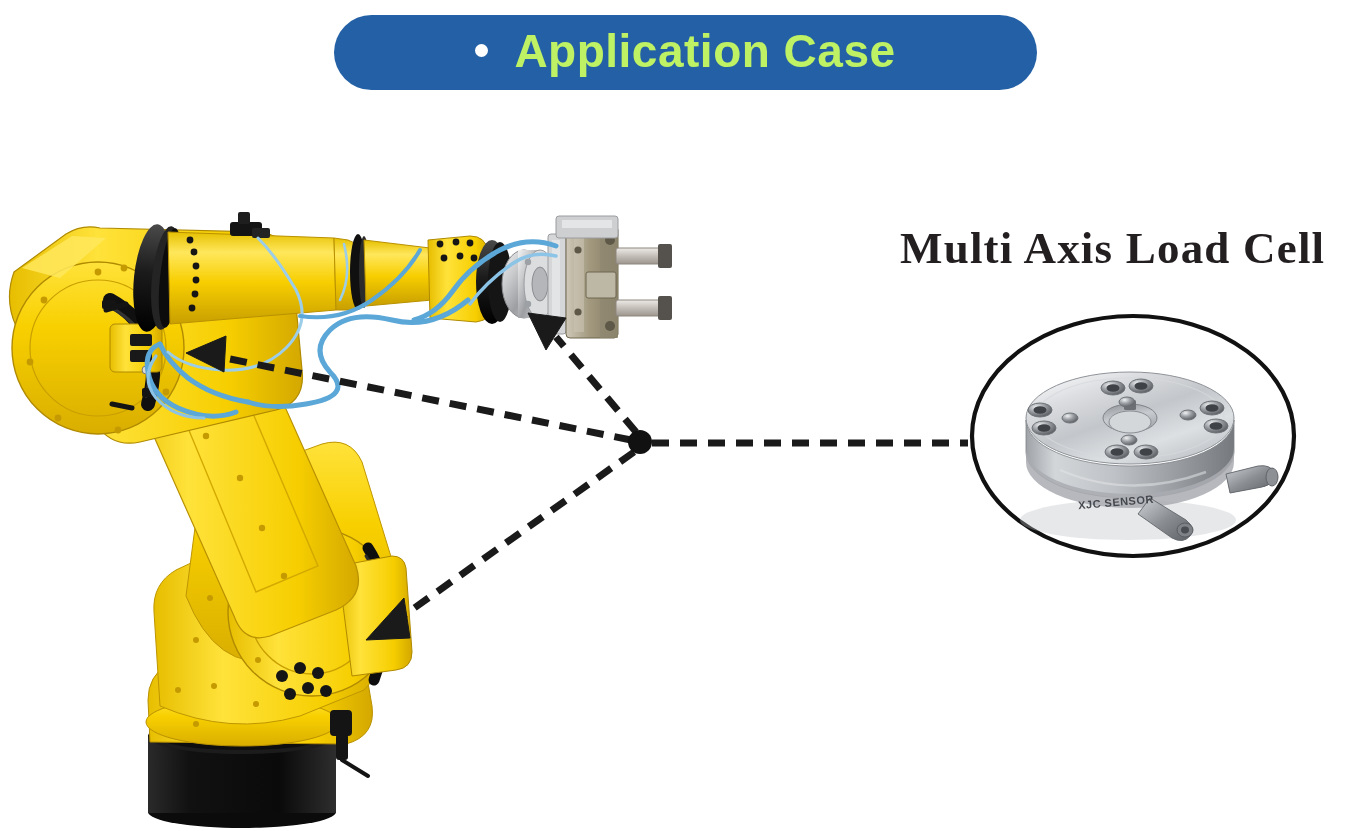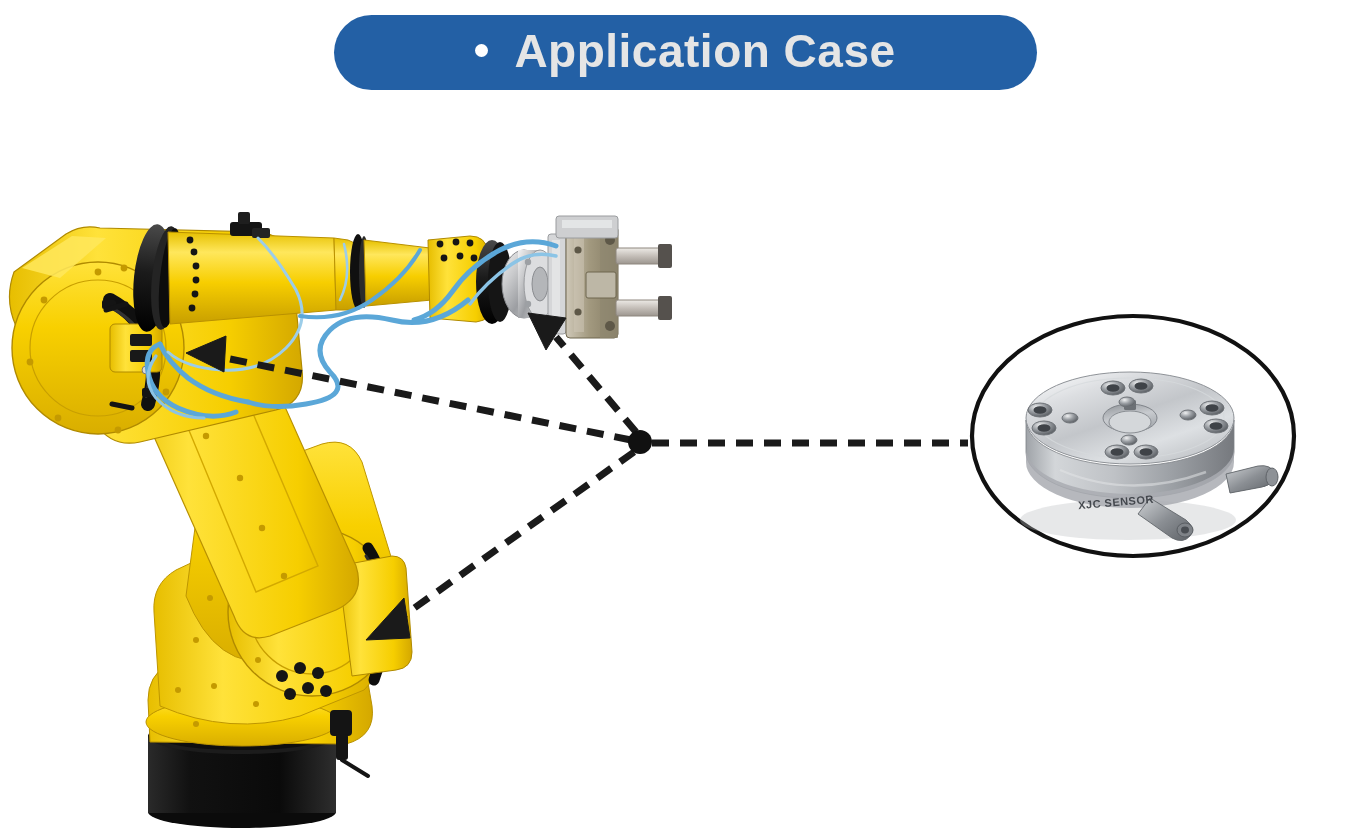--- a/index.html
+++ b/index.html
@@ -24,21 +24,21 @@
   #title-inner{
     display:flex;align-items:center;gap:26px;
     transform:translateY(-2px);
   }
   #title-bullet{
     width:13px;height:13px;border-radius:50%;
     background:#ffffff;display:block;
     flex:0 0 auto;
   }
   #title-text{
-    color:#e5e5e5;
+    color:#bef264;
     font-size:46px;
     font-weight:bold;
     letter-spacing:0.5px;
     white-space:nowrap;
     font-family:"Liberation Sans",sans-serif;
   }
 
   
   #product-title{
     position:absolute;
@@ -447,14 +447,15 @@
 
   <div id="loadcell-brand">XJC SENSOR</div>
 
   <div id="title-banner" style="background: rgb(35, 96, 165); color: rgb(255, 255, 255);">
     <div id="title-inner">
       <span id="title-bullet"></span>
       <span id="title-text">Application Case</span>
     </div>
   </div>
 
+  <div id="product-title" style="color: rgb(35, 31, 32);">Multi Axis Load Cell</div>
 
 </div>
 
 </body></html>

